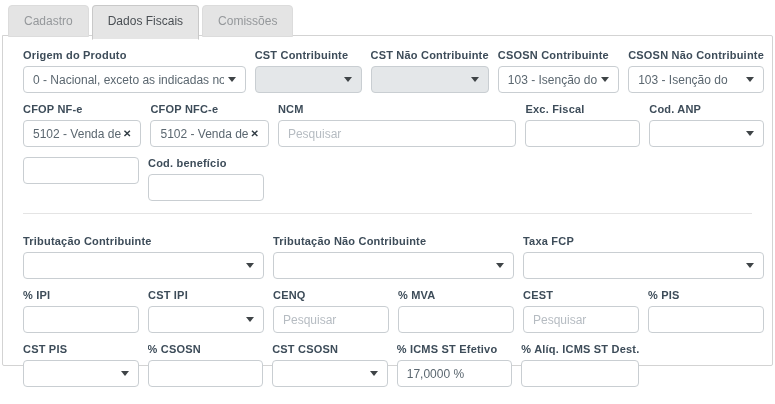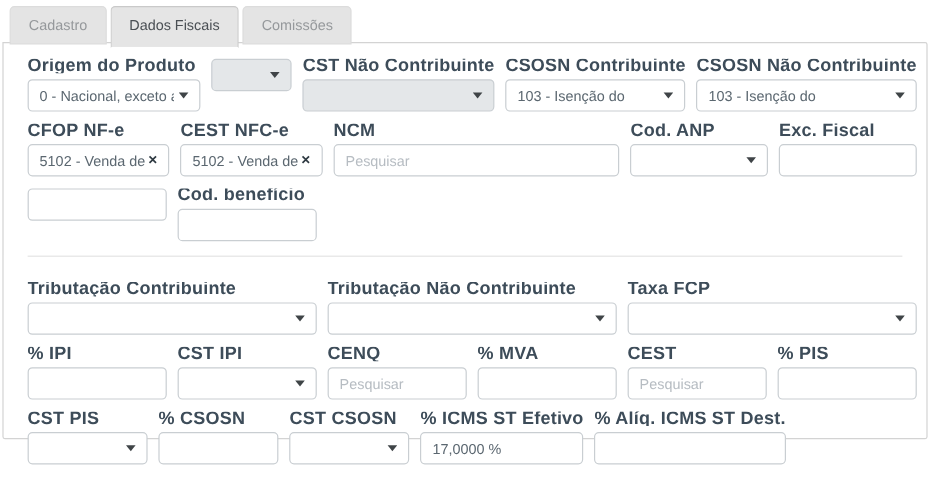--- a/index.html
+++ b/index.html
@@ -33,21 +33,21 @@
     background: #fff; padding: 13px 8px 3px 20px; z-index: 1;
   }
 
   .row6 {
     display: grid; grid-template-columns: repeat(6, 1fr);
     column-gap: 9px; margin-bottom: 10px;
   }
   .span2 { grid-column: span 2; }
 
   .field label {
-    display: block; font-size: 15px; line-height: 12px; font-weight: bold;
+    display: block; font-size: 11px; line-height: 12px; font-weight: bold;
     color: #3d4c59; margin-bottom: 5px; letter-spacing: .2px; white-space: nowrap;
     overflow: hidden;
   }
   .control {
     width: 100%; height: 27px;
     border: 1px solid #c9ced2; border-radius: 4px; background: #fff;
     font-family: "Liberation Sans", sans-serif;
     font-size: 12px; color: #5b6770; padding: 0 9px;
     display: flex; align-items: center; overflow: hidden; white-space: nowrap;
   }
@@ -86,20 +86,21 @@
 
     <div class="row6">
       <div class="field span2">
         <label>Origem do Produto</label>
         <div class="control select">
           <span class="val">0 - Nacional, exceto as indicadas nos</span>
           <span class="caret"></span>
         </div>
       </div>
       <div class="field">
+        <label>CST Contribuinte</label>
         <div class="control select disabled">
           <span class="val"></span>
           <span class="caret"></span>
         </div>
       </div>
       <div class="field">
         <label>CST Não Contribuinte</label>
         <div class="control select disabled">
           <span class="val"></span>
           <span class="caret"></span>
@@ -123,40 +124,40 @@
 
     <div class="row6">
       <div class="field">
         <label>CFOP NF-e</label>
         <div class="control combo">
           <span class="val">5102 - Venda de</span>
             <span class="clear-x">✕</span>
         </div>
       </div>
       <div class="field">
-        <label>CEST NFC-e</label>
+        <label>CFOP NFC-e</label>
         <div class="control combo">
           <span class="val">5102 - Venda de</span>
             <span class="clear-x">✕</span>
         </div>
       </div>
       <div class="field span2">
         <label>NCM</label>
         <input class="control" placeholder="Pesquisar" style="">
       </div>
       <div class="field">
+        <label>Exc. Fiscal</label>
+        <input class="control" style="">
+      </div>
+      <div class="field">
         <label>Cod. ANP</label>
         <div class="control select">
           <span class="val"></span>
           <span class="caret"></span>
         </div>
-      </div>
-      <div class="field">
-        <label>Exc. Fiscal</label>
-        <input class="control" style="">
       </div>
     </div>
 
     <div class="row6">
       <div class="field">
         <input class="control" style="">
       </div>
       <div class="field">
         <label>Cod. benefício</label>
         <input class="control" style="">

